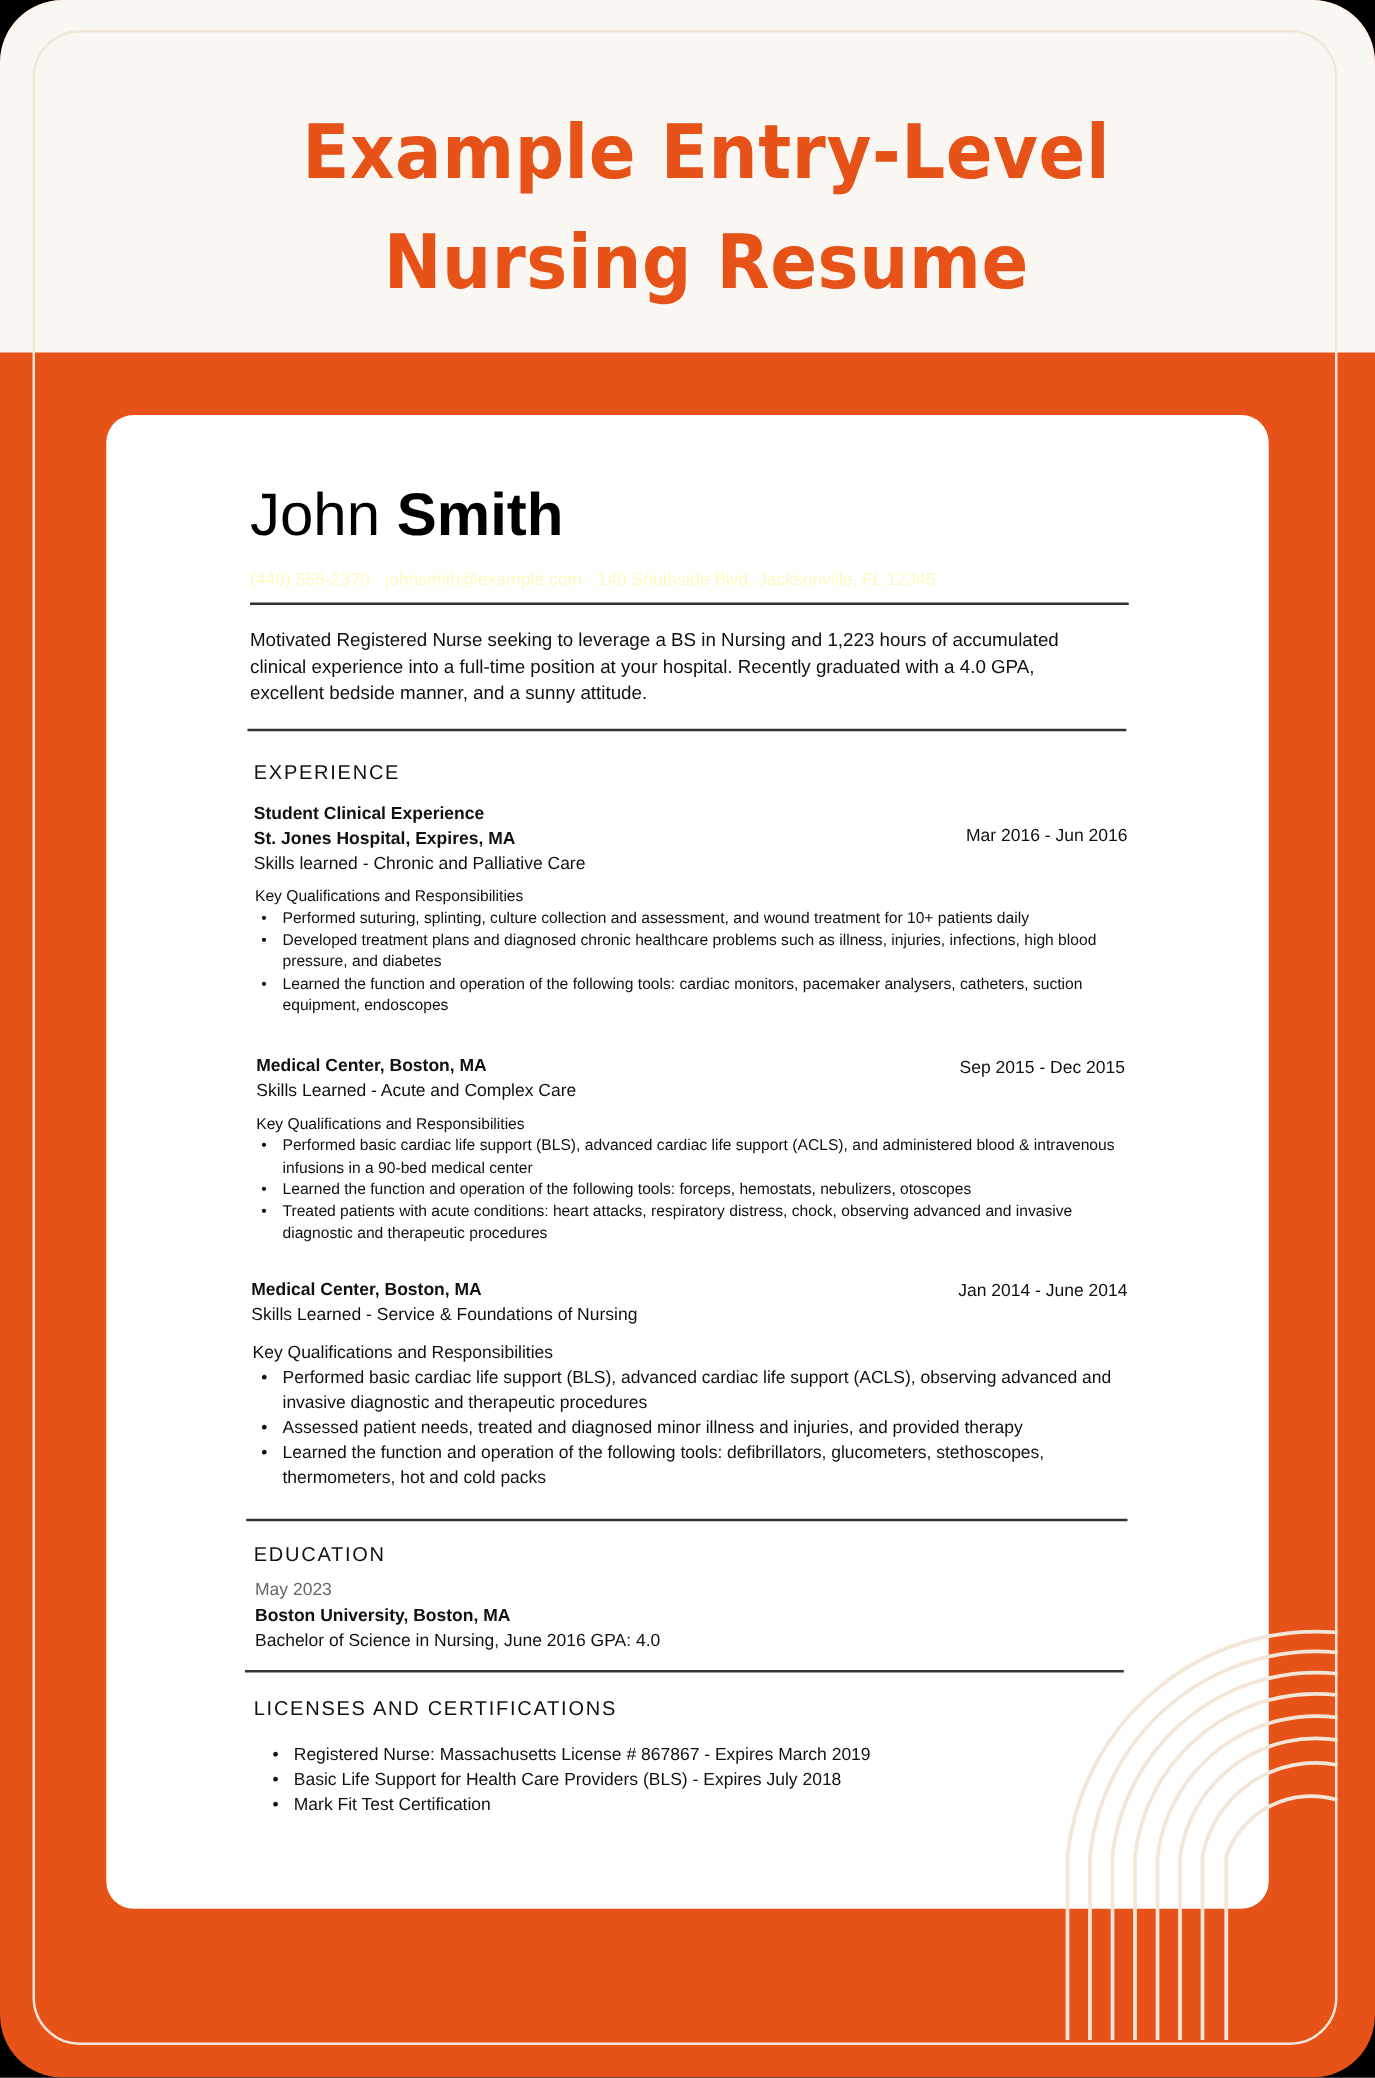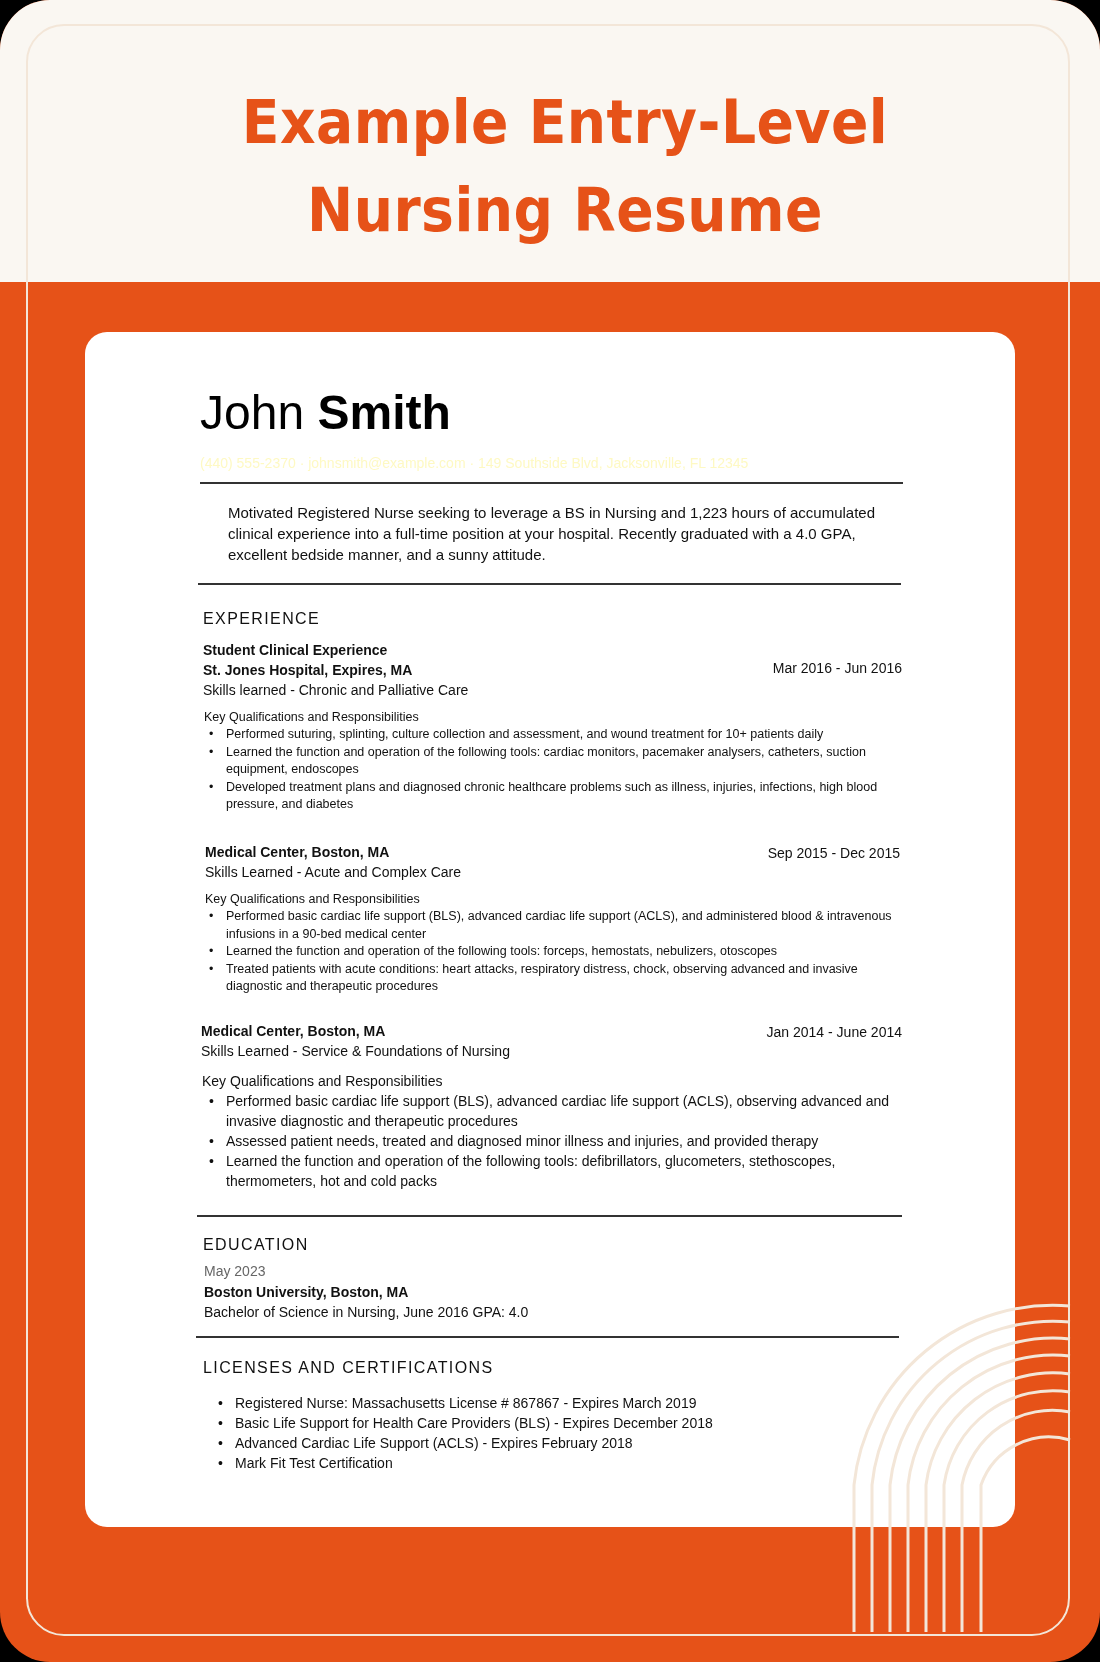--- a/index.html
+++ b/index.html
@@ -8,21 +8,21 @@
     .header { position:absolute; left:0; top:0; width:1100px; height:282px; background:#FAF7F2; }
     .outline { position:absolute; left:26px; top:24px; width:1044px; height:1612px; border:2px solid #F3E6D8; border-radius:38px; box-sizing:border-box; pointer-events:none; z-index:3; }
     .title { position:absolute; left:0; top:78px; width:1100px; text-align:center; color:#E65218; font-family:"DejaVu Sans", sans-serif; font-weight:bold; font-size:60px; line-height:88px; letter-spacing:0.5px;padding-left:15px; }
     .title div { transform:scaleX(0.92); }
     .card { position:absolute; left:85px; top:332px; width:930px; height:1195px; background:#fff; border-radius:22px; z-index:1; }
     .resume { position:absolute; left:200px; top:0; width:702px; color:#111; z-index:2; }
     .name { position:absolute; top:385px; left:0; font-size:48px; line-height:56px; color:#000; }
     .name b { font-weight:bold; }
     .contact { position:absolute; top:455px; left:0; font-size:14px; color:#fef9c3; white-space:nowrap; }
     .rule { position:absolute; height:2px; background:#333; }
-    .summary { position:absolute; top:502px; left:0; width:660px; font-size:15px; line-height:21px; color:#111;margin-left:28px; }
+    .summary { position:absolute; top:502px; left:0; width:660px; font-size:15px; line-height:21px; color:#111; }
     .sec-title { position:absolute; left:3px; font-size:16px; letter-spacing:1.4px; color:#111; }
     .job-title { position:absolute; font-weight:bold; font-size:14px; }
     .date { position:absolute; right:0; font-size:14px; text-align:right; white-space:nowrap; }
     .skills { position:absolute; font-size:14px; }
     .kq { position:absolute; font-size:12.5px; }
     ul.bul { position:absolute; margin:0; padding-left:25px; list-style:none; }
     ul.bul li { position:relative; font-size:12.5px; line-height:17.5px; }
     ul.bul li::before { content:"•"; position:absolute; left:-17px; top:0; }
     ul.big li { font-size:14px; line-height:20px; }
     .edu-date { position:absolute; left:4px; top:1263px; font-size:14px; color:#666; }
@@ -70,22 +70,22 @@
 
     <div class="sec-title" style="top:610px;">EXPERIENCE</div>
 
     <div class="job-title" style="top:642px;left:3px;">Student Clinical Experience</div>
     <div class="job-title" style="top:662px;left:3px;">St. Jones Hospital, Expires, MA</div>
     <div class="date" style="top:660px;margin-left:16px;">Mar 2016 - Jun 2016</div>
     <div class="skills" style="top:682px;left:3px;">Skills learned - Chronic and Palliative Care</div>
     <div class="kq" style="top:710px;left:4px;">Key Qualifications and Responsibilities</div>
     <ul class="bul" style="top:726px;left:1px;width:675px;">
       <li>Performed suturing, splinting, culture collection and assessment, and wound treatment for 10+ patients daily</li>
+      <li>Developed treatment plans and diagnosed chronic healthcare problems such as illness, injuries, infections, high blood pressure, and diabetes</li>
       <li>Learned the function and operation of the following tools: cardiac monitors, pacemaker analysers, catheters, suction equipment, endoscopes</li>
-      <li>Developed treatment plans and diagnosed chronic healthcare problems such as illness, injuries, infections, high blood pressure, and diabetes</li>
     </ul>
 
     <div class="job-title" style="top:844px;left:5px;">Medical Center, Boston, MA</div>
     <div class="date" style="top:845px;right:2px;">Sep 2015 - Dec 2015</div>
     <div class="skills" style="top:864px;left:5px;">Skills Learned - Acute and Complex Care</div>
     <div class="kq" style="top:892px;left:5px;">Key Qualifications and Responsibilities</div>
     <ul class="bul" style="top:908px;left:1px;width:675px;">
       <li>Performed basic cardiac life support (BLS), advanced cardiac life support (ACLS), and administered blood &amp; intravenous infusions in a 90-bed medical center</li>
       <li>Learned the function and operation of the following tools: forceps, hemostats, nebulizers, otoscopes</li>
       <li>Treated patients with acute conditions: heart attacks, respiratory distress, chock, observing advanced and invasive diagnostic and therapeutic procedures</li>
@@ -106,19 +106,18 @@
     <div class="sec-title" style="top:1236px;">EDUCATION</div>
     <div class="edu-date">May 2023</div>
     <div class="job-title" style="top:1284px;left:4px;">Boston University, Boston, MA</div>
     <div class="skills" style="top:1304px;left:4px;">Bachelor of Science in Nursing, June 2016 GPA: 4.0</div>
 
     <div class="rule" style="top:1336px;left:-4px;width:703px;"></div>
 
     <div class="sec-title" style="top:1359px;">LICENSES AND CERTIFICATIONS</div>
     <ul class="bul big" style="top:1393px;left:10px;width:600px;">
       <li>Registered Nurse: Massachusetts License # 867867 - Expires March 2019</li>
-      <li>Basic Life Support for Health Care Providers (BLS) - Expires December 2018</li>
-      <li>Advanced Cardiac Life Support (ACLS) - Expires February 2018</li>
+      <li>Basic Life Support for Health Care Providers (BLS) - Expires July 2018</li>
       <li>Mark Fit Test Certification</li>
     </ul>
   </div>
 
 </div>
 
 </body></html>

